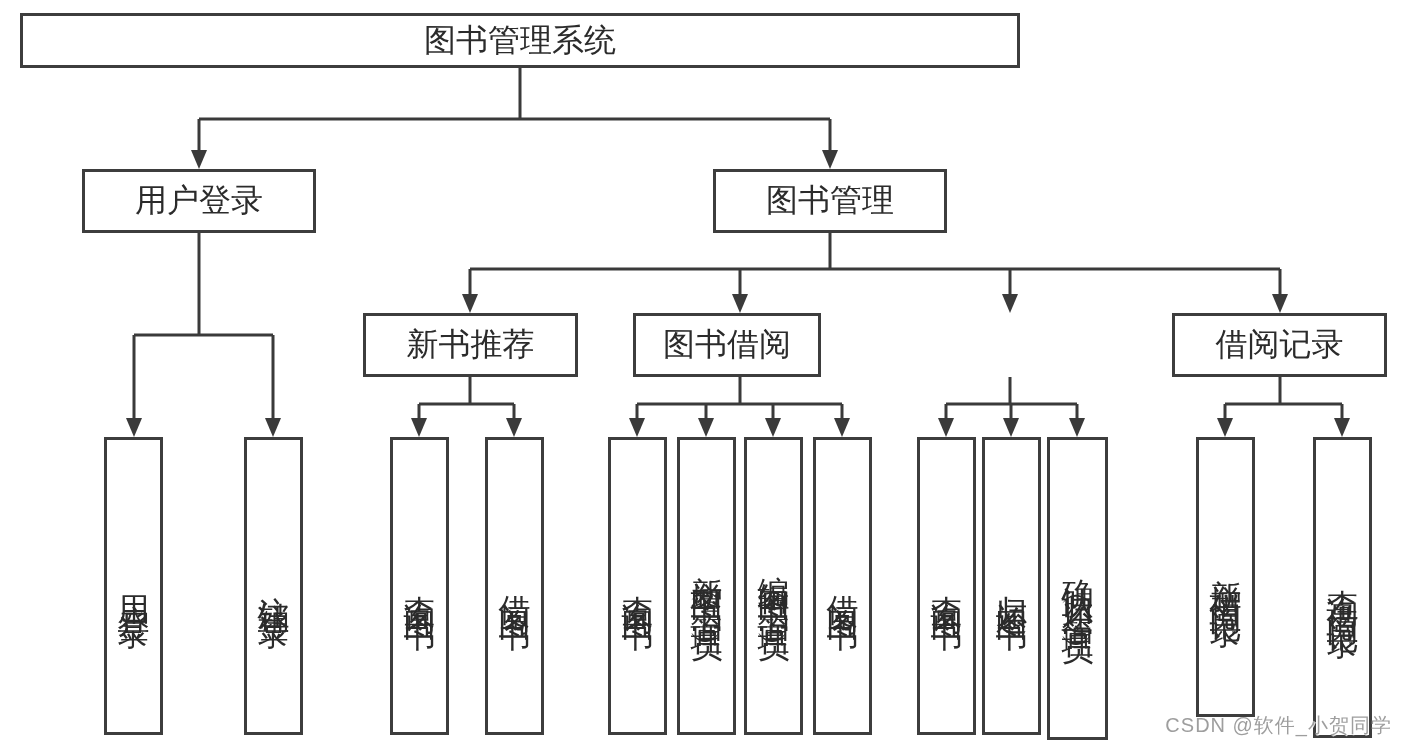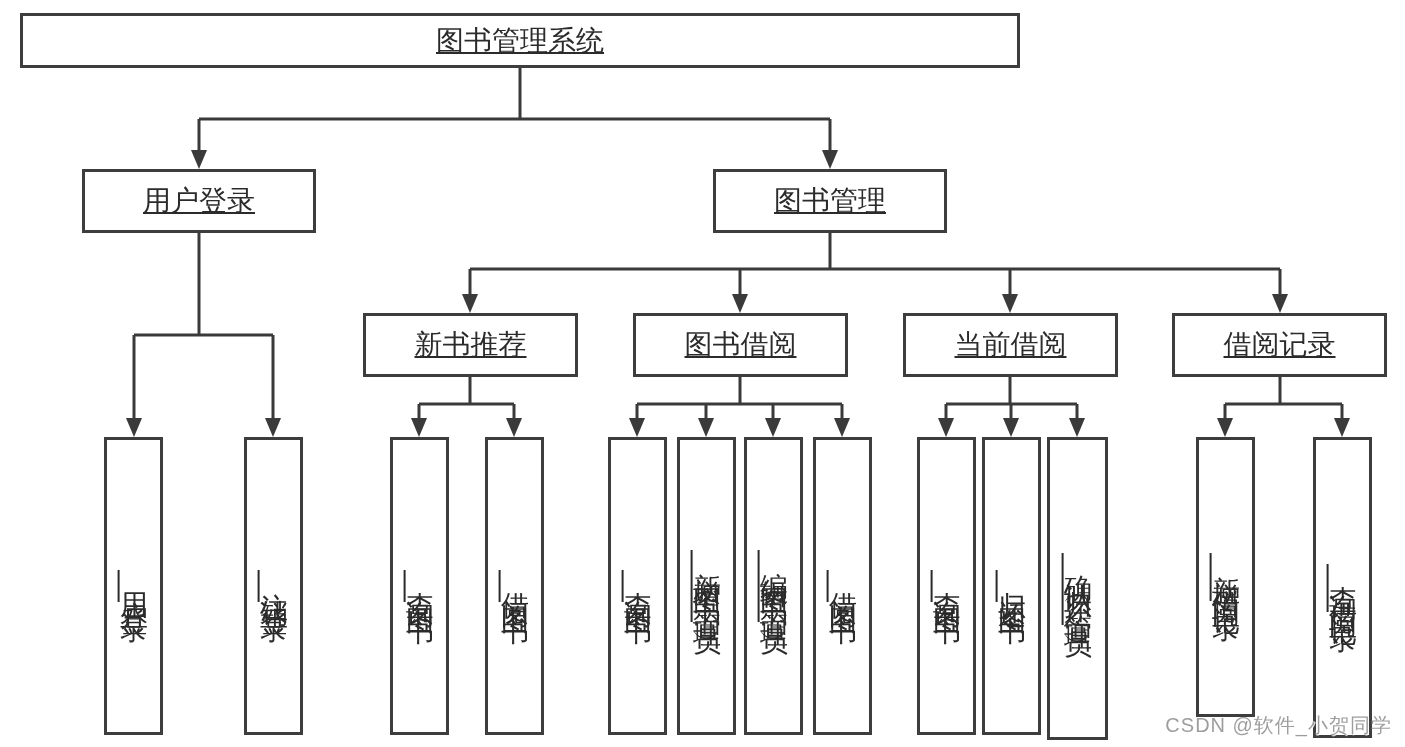--- a/index.html
+++ b/index.html
@@ -21,23 +21,22 @@
   .connectors{position:absolute;left:0;top:0;z-index:1;}
   .connectors path{stroke:var(--line);stroke-width:3;fill:none;}
   .connectors polygon{fill:var(--line);stroke:none;}
   .box{
     position:absolute;z-index:2;
     box-sizing:border-box;
     background:var(--box-bg);
     border:3px solid var(--box-border);
     display:flex;align-items:center;justify-content:center;
     color:var(--text);
-    font-size:28px;
+    font-size:32px;
     white-space:nowrap;
-    text-decoration:underline;
   }
   .leaf{
     writing-mode:vertical-rl;
     text-orientation:mixed;
     letter-spacing:8px;
     line-height:1.15;
     white-space:normal;
   }
   .watermark{
     position:absolute;z-index:5;
@@ -86,22 +85,21 @@
       <polygon points="1334,418 1350,418 1342,437"></polygon>
     </g>
   </svg>
 
   <div class="box" style="left:20px;top:13px;width:1000px;height:55px">图书管理系统</div>
 
   <div class="box" style="left:82px;top:169px;width:234px;height:64px">用户登录</div>
   <div class="box" style="left:713px;top:169px;width:234px;height:64px">图书管理</div>
 
   <div class="box" style="left:363px;top:313px;width:215px;height:64px">新书推荐</div>
-  <div class="box" style="left:633px;top:313px;width:215px;height:64px">图书借阅</div>
-  <div class="box" style="left:903px;top:313px;width:215px;height:64px">当前借阅</div>
+  <div class="box" style="left:633px;top:313px;width:188px;height:64px">图书借阅</div>
   <div class="box" style="left:1172px;top:313px;width:215px;height:64px">借阅记录</div>
 
   <div class="box leaf" style="left:104px;top:437px;width:59px;height:298px">用户登录</div>
   <div class="box leaf" style="left:244px;top:437px;width:59px;height:298px">注销登录</div>
 
   <div class="box leaf" style="left:390px;top:437px;width:59px;height:298px">查询图书</div>
   <div class="box leaf" style="left:485px;top:437px;width:59px;height:298px">借阅图书</div>
 
   <div class="box leaf" style="left:608px;top:437px;width:59px;height:298px">查询图书</div>
   <div class="box leaf" style="left:677px;top:437px;width:59px;height:298px">新增图书（管理员）</div>

